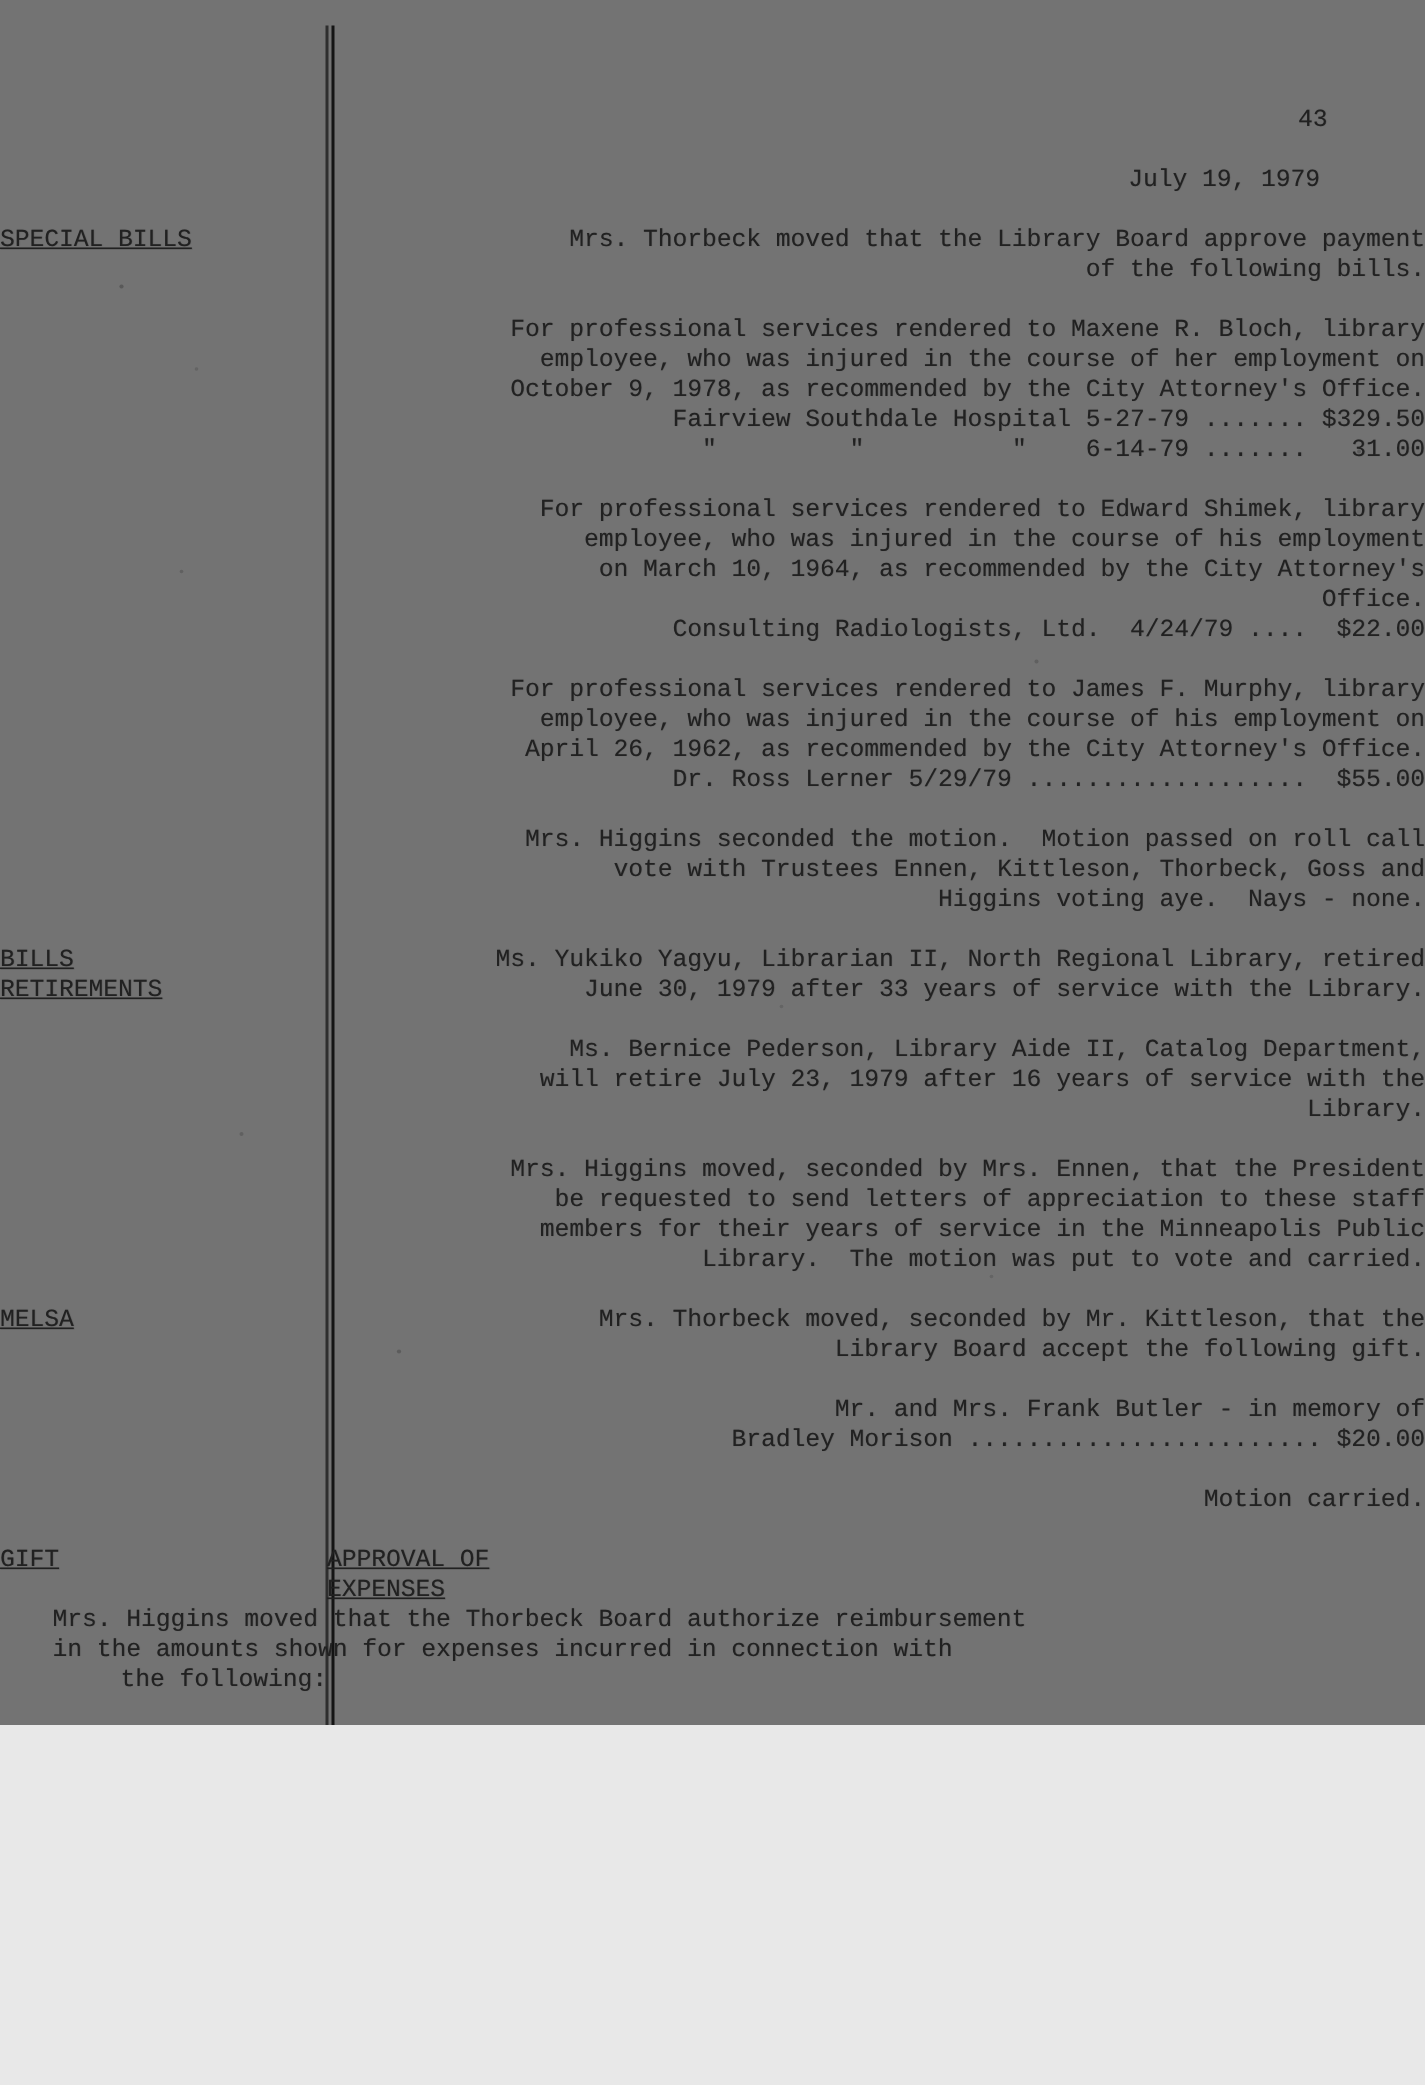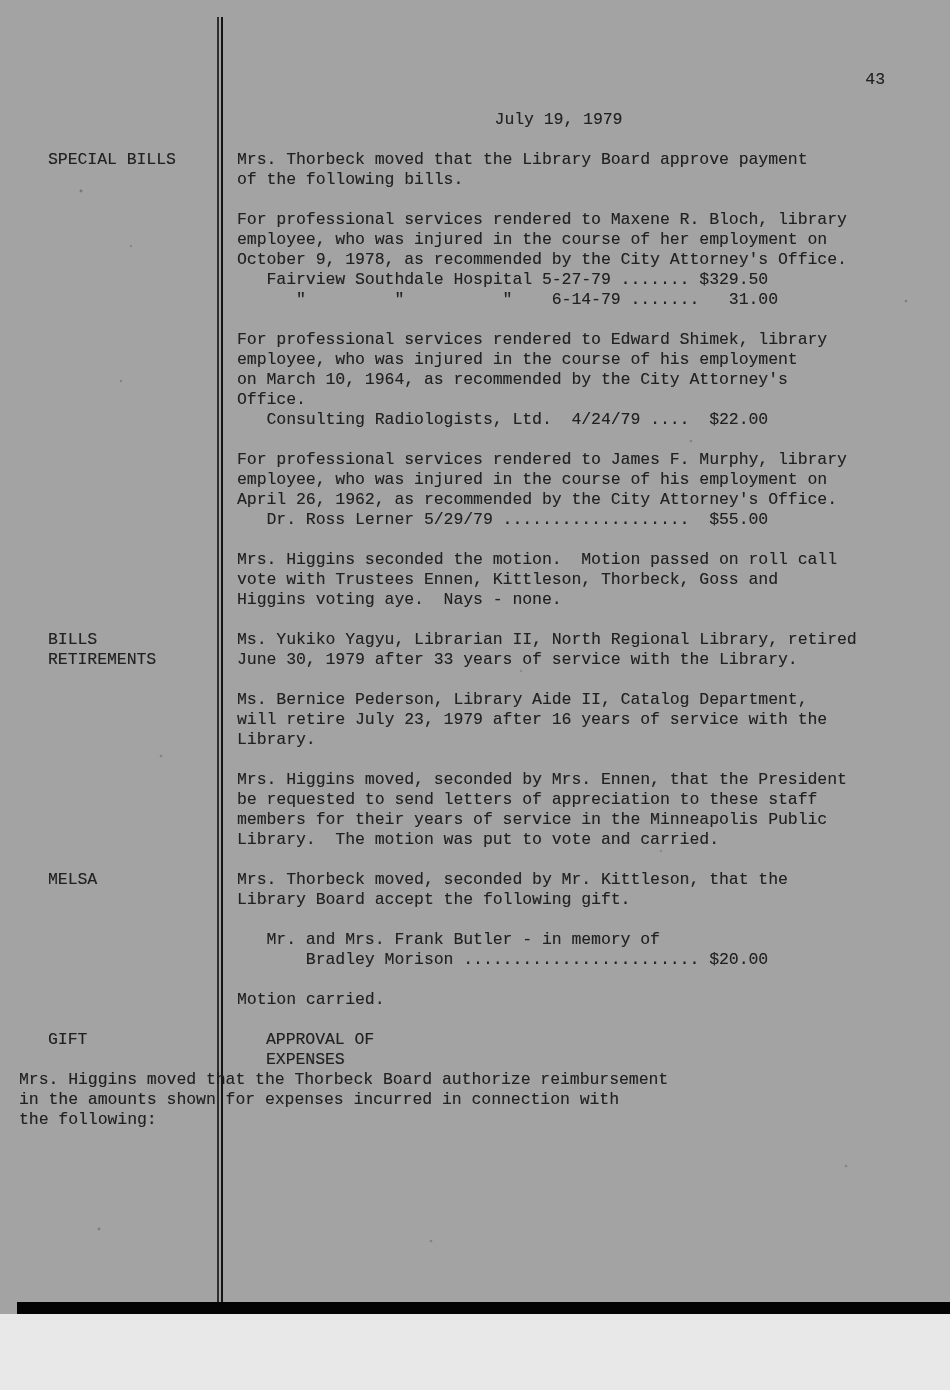--- a/index.html
+++ b/index.html
@@ -1,20 +1,20 @@
 <!DOCTYPE html>
 <html><head>
 <meta charset="utf-8">
 <style>
   html, body { margin: 0; padding: 0; background: #e8e8e8; }
   .page {
     position: relative;
     width: 950px;
-    height: 1314px;
-    background: #a3a3a3;
+    height: 1150px;
+    background: #737373;
     overflow: hidden;
     font-family: "Liberation Mono", "DejaVu Sans Mono", monospace;
     color: #212121;
   }
   
   .specks {
     position: absolute; top: 0; left: 0; width: 2px; height: 2px;
     background: transparent; border-radius: 50%;
     box-shadow:
       80px 190px 0 0.4px rgba(40,40,40,.35),
@@ -42,31 +42,31 @@
   .content {
     position: absolute;
     left: 0; top: 70px;
     width: 950px;
     display: grid;
     grid-template-columns: 218px 732px;
     font-size: 16.4px;
     line-height: 20px;
     text-shadow: 0.3px 0.3px 0.5px rgba(25,25,25,0.35);
   }
-  .cell-left { padding-left: 48px; box-sizing: border-box; }
+  .cell-left { box-sizing: border-box; text-decoration: underline; }
   .cell-right { padding-left: 19px; box-sizing: border-box; }
   .pageno {
     width: 648px; text-align: right; margin: 0 0 20px 0; white-space: pre;
   }
   .dateline {
-    width: 648px; text-align: center; padding-right: 5px;
+    width: 648px; text-align: right; padding-right: 5px;
     box-sizing: border-box; margin: 0 0 20px 0; white-space: pre;
   }
   .sec-heading { white-space: pre; margin: 0; }
-  .sec-body { white-space: pre; margin: 0 0 20px 0; }
+  .sec-body { white-space: pre; margin: 0 0 20px 16px; text-align: right; }
   
   .alamy-bar {
     position: absolute;
     left: 17px; top: 1302px;
     width: 950px; height: 88px;
     background: #030303;
   }
   .alamy-logo {
     position: absolute; left: 50px; top: 12px;
     color: #ffffff;

